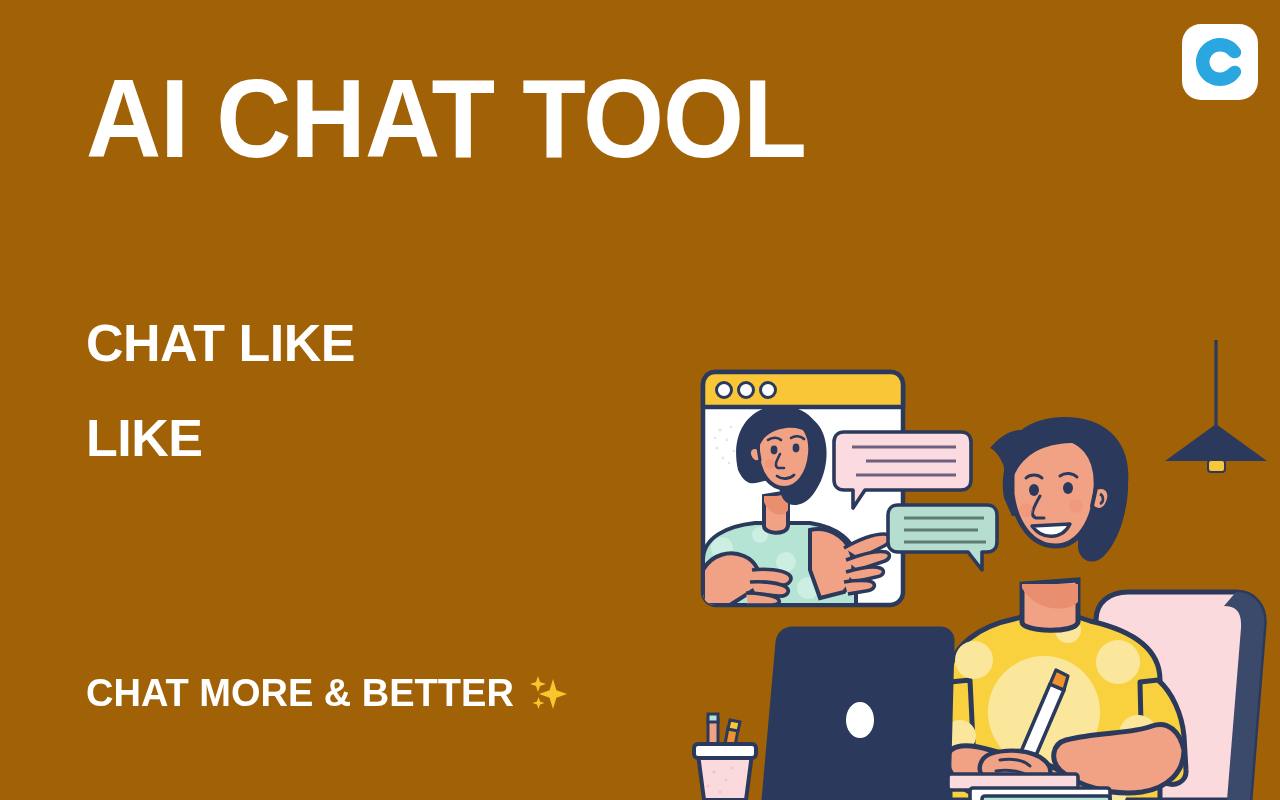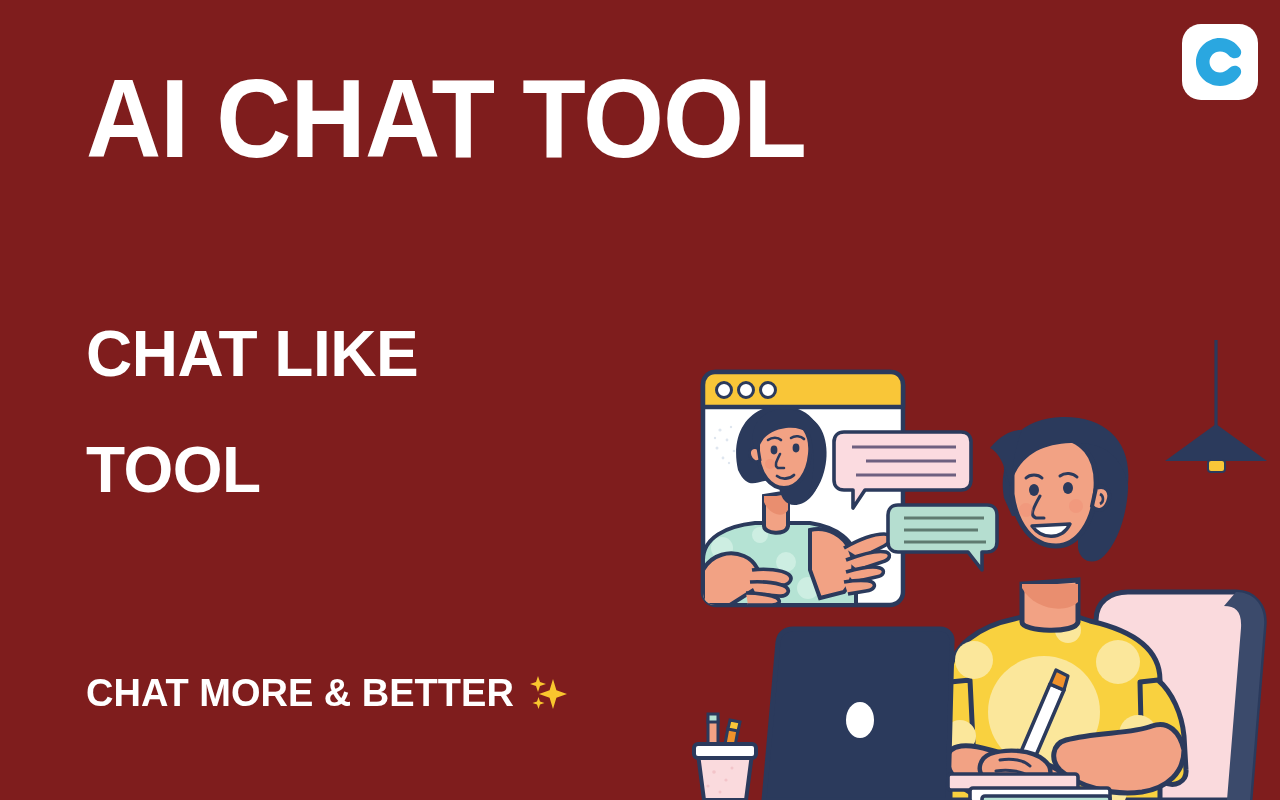--- a/index.html
+++ b/index.html
@@ -6,21 +6,21 @@
   html, body {
     margin: 0;
     padding: 0;
     background: #ffffff;
   }
   #banner {
     position: relative;
     width: 1280px;
     height: 800px;
     overflow: hidden;
-    background: #7f1d1d;
+    background: #a16207;
     font-family: "Liberation Sans", sans-serif;
     user-select: none;
   }
 
   
   #logo-badge {
     position: absolute;
     top: 24px;
     right: 22px;
     width: 76px;
@@ -44,21 +44,21 @@
     color: #ffffff;
     letter-spacing: -1px;
     white-space: nowrap;
     transform: scaleX(0.93);
     transform-origin: left top;
   }
   #subhead {
     position: absolute;
     left: 86px;
     top: 296px;
-    font-size: 64px;
+    font-size: 52px;
     line-height: 1.82;
     font-weight: 700;
     color: #ffffff;
     letter-spacing: -0.5px;
   }
   #subhead .ln { display: block; }
   #tagline {
     position: absolute;
     left: 86px;
     top: 671px;
@@ -100,21 +100,21 @@
                C36.9 21.8 40.3 23 43.4 21.8
                C46.9 20.4 48.3 16.3 46.2 13
                C42 6.4 34.5 2 26 2 Z" fill="#2aa7e0"></path>
     </svg>
   </div>
 
   <div id="headline">AI CHAT TOOL</div>
 
   <div id="subhead">
     <span class="ln">CHAT LIKE</span>
-    <span class="ln">TOOL</span>
+    <span class="ln">LIKE</span>
   </div>
 
   <div id="tagline">
     <span>CHAT MORE &amp; BETTER</span>
     <span class="sparkle">
       <svg width="44" height="44" viewBox="0 0 44 44">
         <path d="M27 8 L30.4 19.3 L41 23 L30.4 26.7 L27 38 L23.6 26.7 L13 23 L23.6 19.3 Z" fill="#f9c62e"></path>
         <path d="M12 5 L14 11 L20 13 L14 15 L12 21 L10 15 L4 13 L10 11 Z" fill="#f9c62e"></path>
         <path d="M12.5 26 L14 30.5 L18.5 32 L14 33.5 L12.5 38 L11 33.5 L6.5 32 L11 30.5 Z" fill="#f9c62e"></path>
       </svg>

